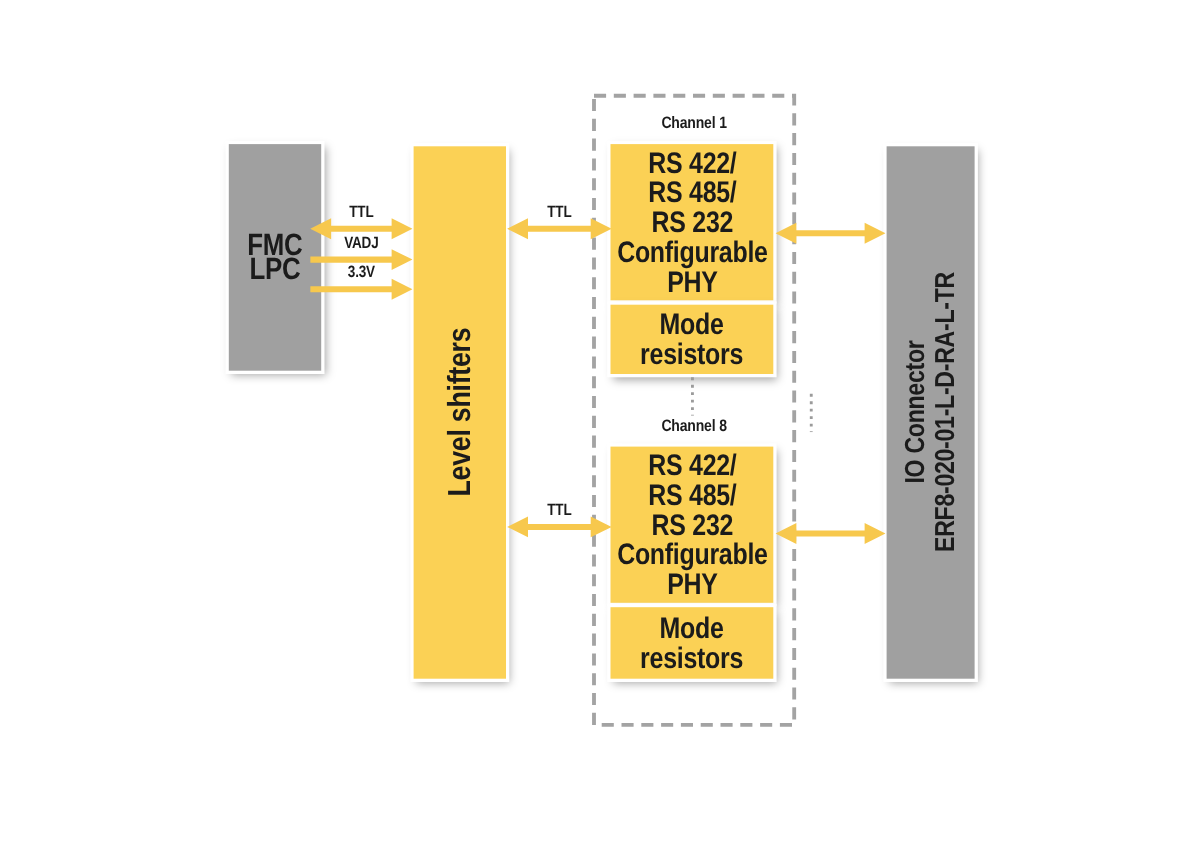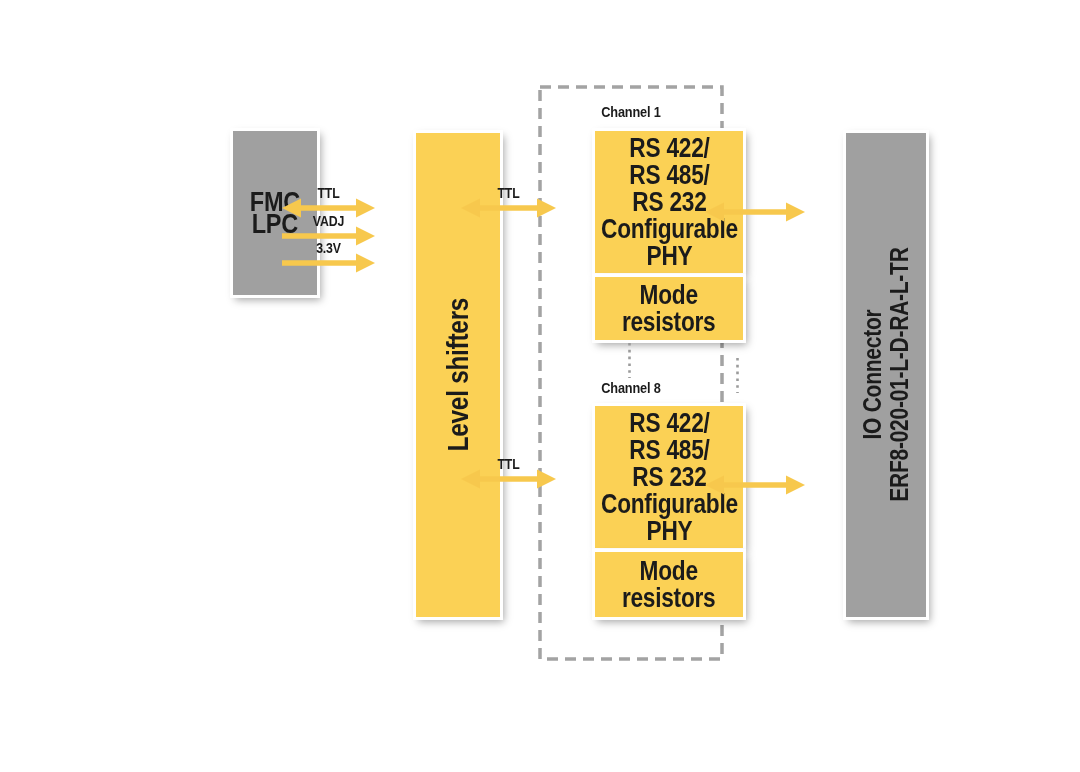--- a/index.html
+++ b/index.html
@@ -21,21 +21,20 @@
     font-family: "Liberation Sans", "DejaVu Sans", sans-serif;
     color: var(--text-dark);
   }
   .abs { position: absolute; }
   .block {
     position: absolute;
     display: flex;
     align-items: center;
     justify-content: center;
     box-shadow: 0 0 0 3px #fff, 3px 4px 8px 1px rgba(0,0,0,0.35);
-    margin-left: 40px;
   }
   .yellow { background: var(--box-yellow); }
   .gray   { background: var(--box-gray); }
   .txt {
     text-align: center;
     font-weight: 700;
     letter-spacing: -0.3px;
     transform: scaleX(0.84);
     line-height: 1;
   }
@@ -70,21 +69,21 @@
   .af { fill: var(--arrow-yellow); }
   .ast { stroke: var(--arrow-yellow); }
   .dash-stroke { stroke: var(--dash-gray); fill: none; }
   .dot-stroke { stroke: var(--dot-gray); }
 </style>
 </head>
 <body>
 
 <div class="canvas">
 
-  <div class="block gray" style="left:193px; top:131px; width:84px; height:164px;">
+  <div class="block gray" style="left:208px; top:131px; width:84px; height:206px;">
     <div class="txt big-label">
       <span>FMC</span>
       <span>LPC</span>
     </div>
   </div>
 
   <div class="block yellow" style="left:376px; top:133px; width:84px; height:484px;">
     <div class="rot-wrap" style="left:-200px; top:200px; width:484px; height:84px;">
       <div class="rot-txt ls-txt">Level shifters</div>
     </div>

